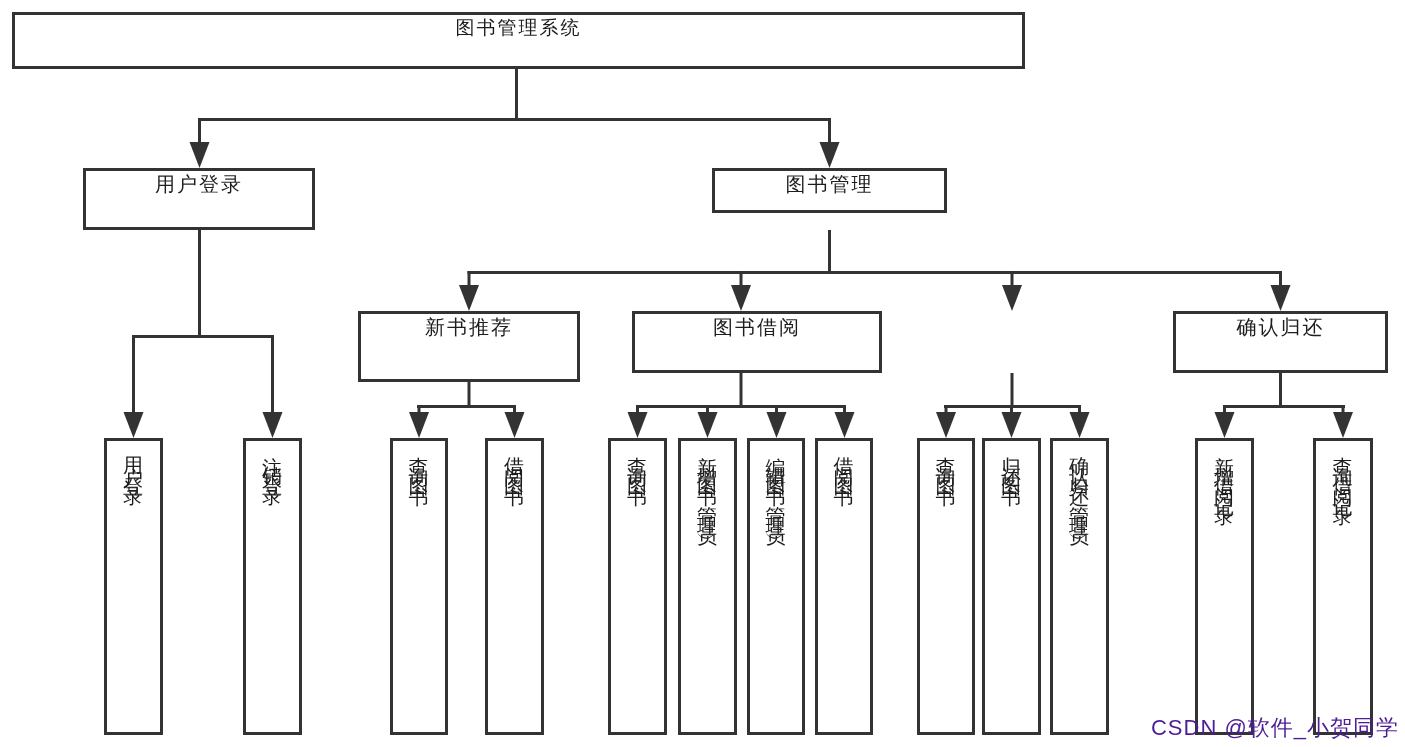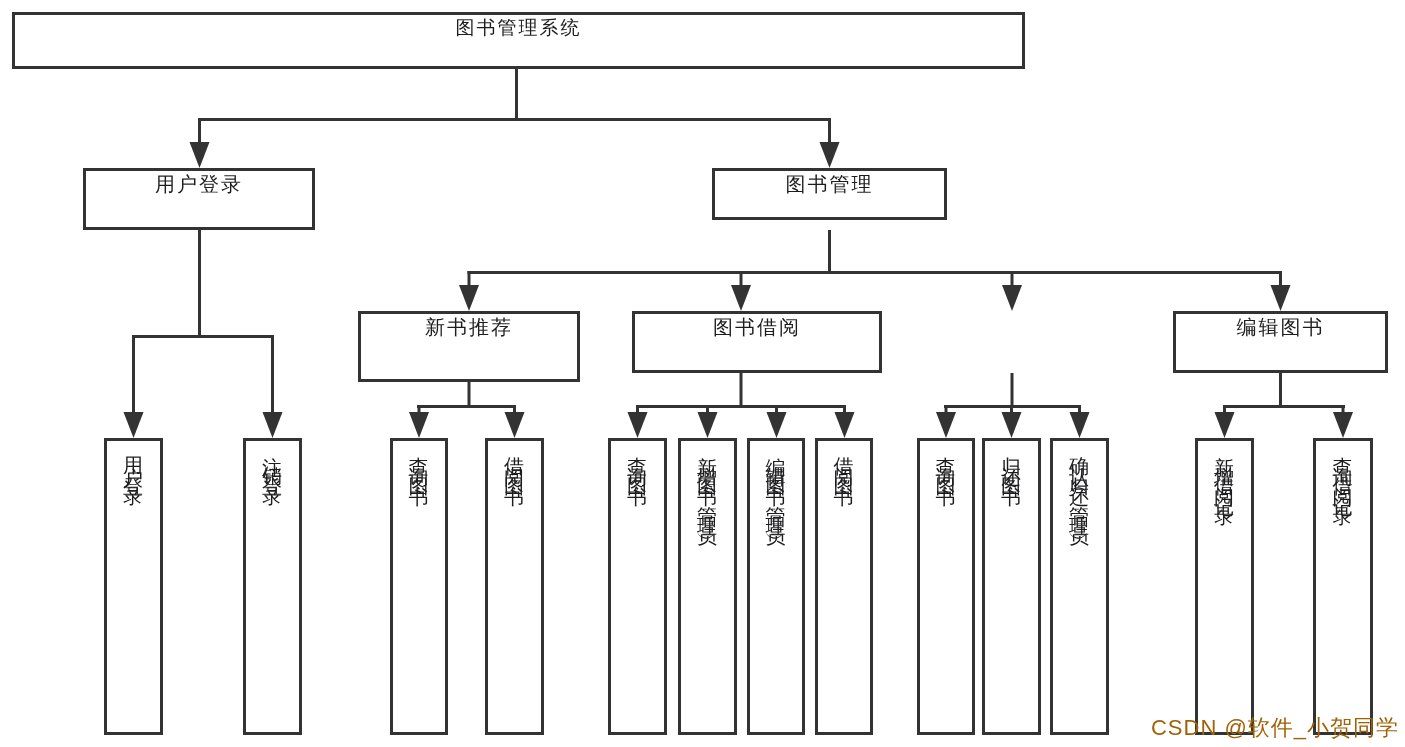--- a/index.html
+++ b/index.html
@@ -42,21 +42,21 @@
     letter-spacing: 10px;
     line-height: 1;
     white-space: nowrap;
   }
   .watermark {
     position: absolute;
     right: 6px;
     bottom: 4px;
     font-size: 22px;
     letter-spacing: 1px;
-    color: #a16207;
+    color: #4c1d95;
     white-space: nowrap;
     pointer-events: none;
   }
 </style>
 </head>
 <body>
 
 <div class="canvas">
 
   <svg class="connectors" width="1405" height="747" viewBox="0 0 1405 747" xmlns="http://www.w3.org/2000/svg">
@@ -128,32 +128,32 @@
     </g>
   </svg>
 
   <div class="node hbox rootbox" style="left:12px;top:12px;width:1013px;height:57px">
     <span>图书管理系统</span>
   </div>
 
   <div class="node hbox" style="left:83px;top:168px;width:232px;height:62px">
     <span>用户登录</span>
   </div>
-  <div class="node hbox" style="left:712px;top:168px;width:235px;height:52px">
+  <div class="node hbox" style="left:712px;top:168px;width:235px;height:45px">
     <span>图书管理</span>
   </div>
 
   <div class="node hbox" style="left:358px;top:311px;width:222px;height:71px">
     <span>新书推荐</span>
   </div>
   <div class="node hbox" style="left:632px;top:311px;width:250px;height:62px">
     <span>图书借阅</span>
   </div>
   <div class="node hbox" style="left:1173px;top:311px;width:215px;height:62px">
-    <span>编辑图书</span>
+    <span>确认归还</span>
   </div>
 
   <div class="node vbox" style="left:104px;top:438px;width:59px;height:297px">
     <span class="vtext">用户登录</span>
   </div>
   <div class="node vbox" style="left:243px;top:438px;width:59px;height:297px">
     <span class="vtext">注销登录</span>
   </div>
 
   <div class="node vbox" style="left:390px;top:438px;width:58px;height:297px">

